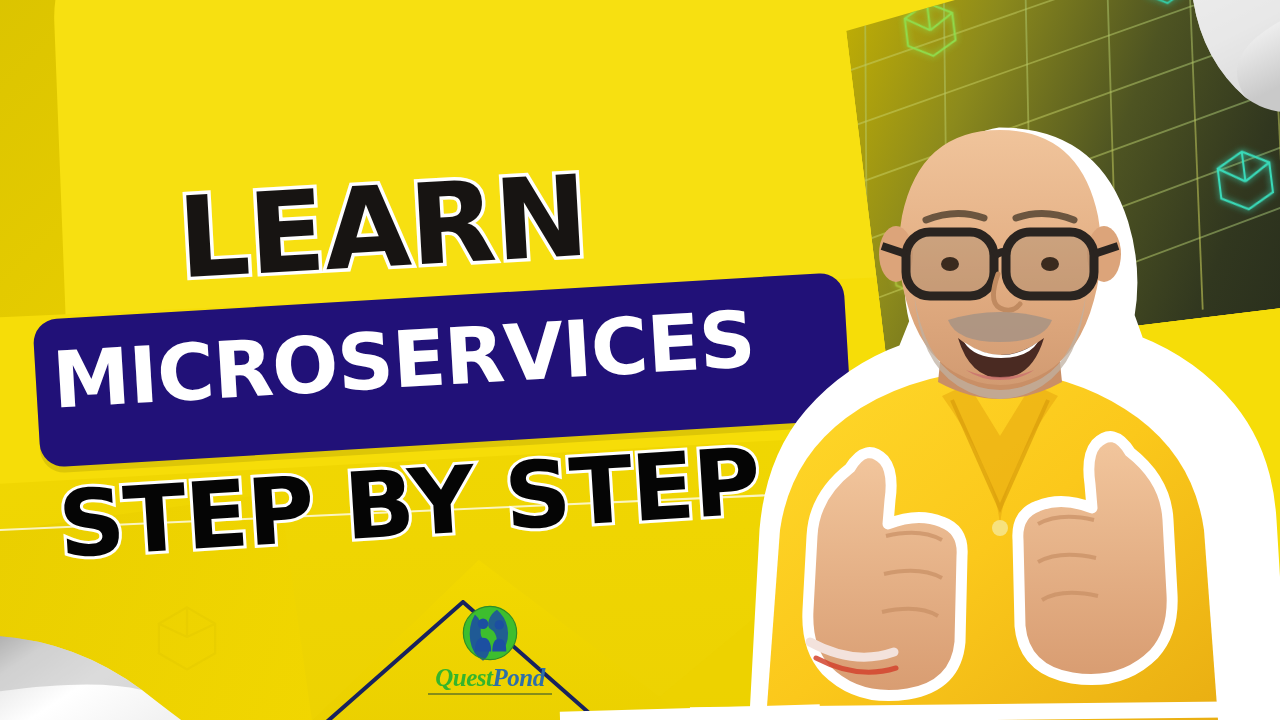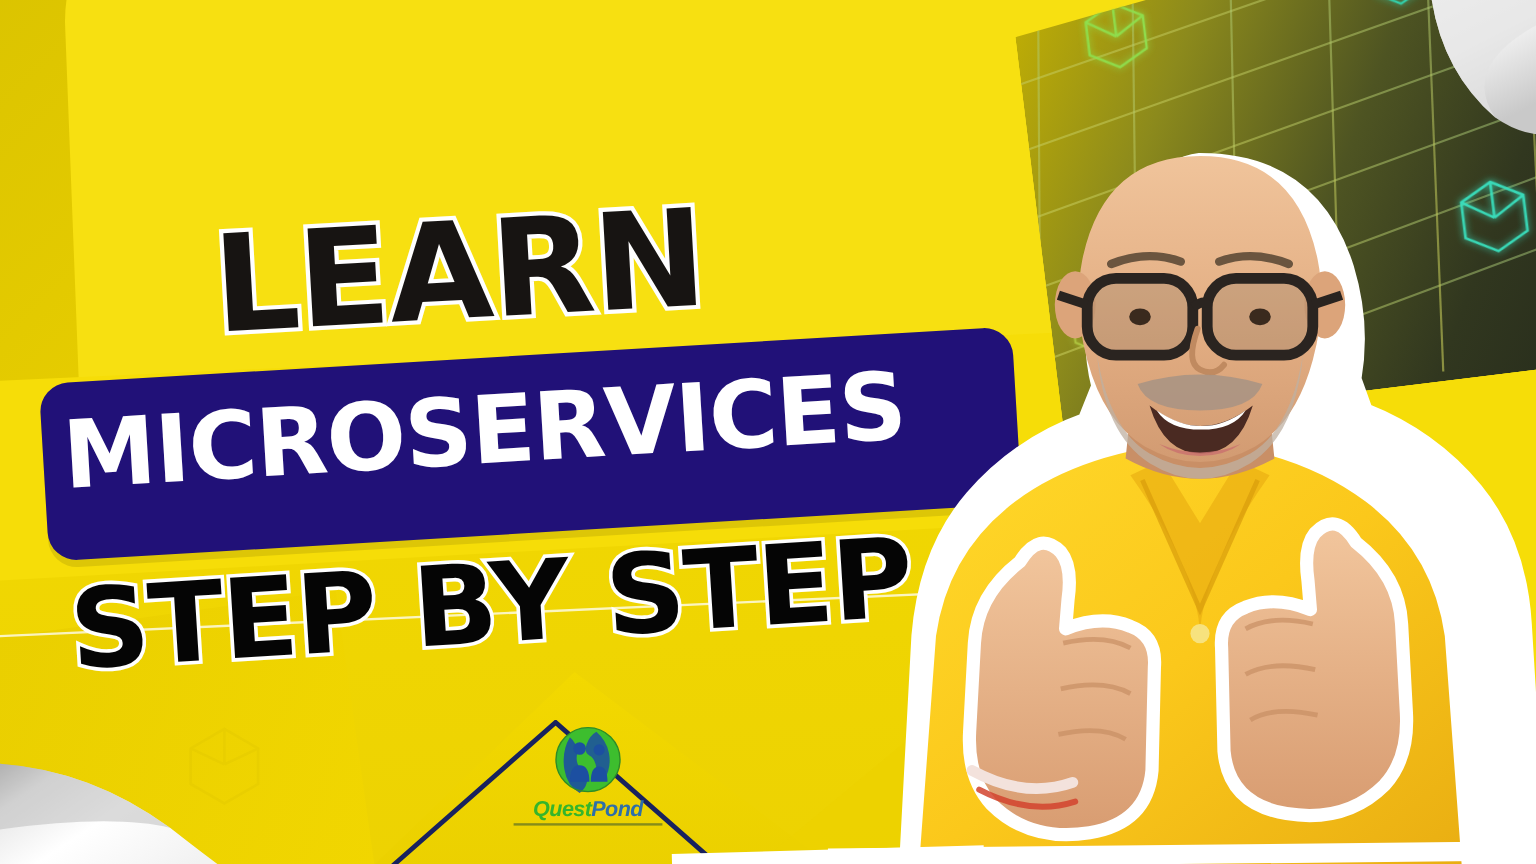--- a/index.html
+++ b/index.html
@@ -146,22 +146,22 @@
     position:absolute;left:258px;top:600px;width:430px;height:200px;
     pointer-events:none;
   }
   .logo-block{
     position:absolute;left:392px;top:604px;width:196px;height:116px;
     text-align:center;
   }
   .logo-globe{margin:0 auto;width:58px;height:58px;display:block;}
   .logo-word{
     margin-top:2px;
-    font-family:Liberation Sans, sans-serif;
-    font-size:18px;font-weight:700;font-style:italic;
+    font-family:Liberation Serif, serif;
+    font-size:25px;font-weight:700;font-style:italic;
     letter-spacing:-.5px;
     white-space:nowrap;
   }
   .logo-quest{color:#35B52B;}
   .logo-pond{color:#2E6FA8;}
   .logo-underline{
     margin:1px auto 0;width:124px;height:2px;background:#6B7A20;opacity:.8;
   }
 
   

